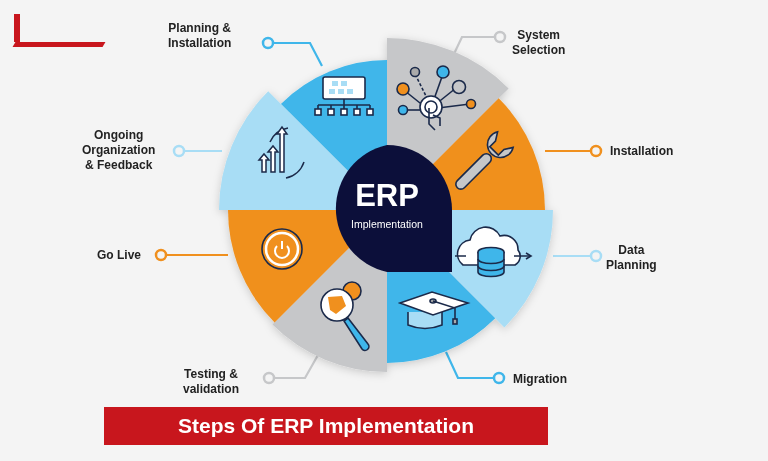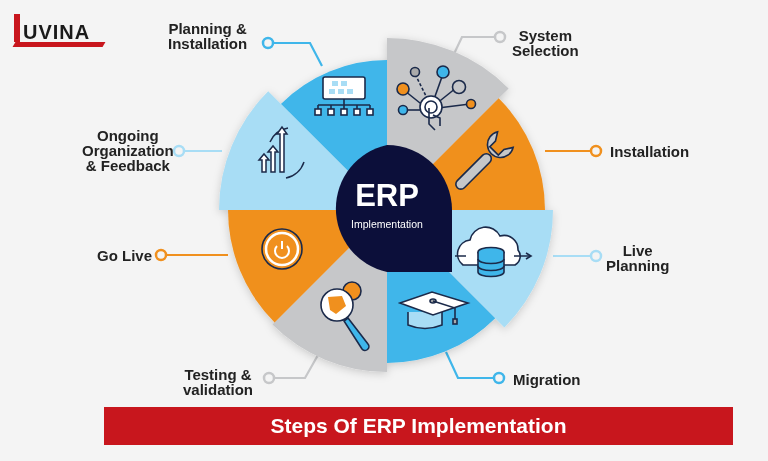--- a/index.html
+++ b/index.html
@@ -2,30 +2,29 @@
 <html><head>
 <meta charset="utf-8">
 <style>
   html,body{margin:0;padding:0;}
   body{width:768px;height:461px;background:#f4f4f4;position:relative;overflow:hidden;font-family:"Liberation Sans","DejaVu Sans",sans-serif;}
   .logo{position:absolute;left:14px;top:10px;width:90px;height:36px;}
   .logo .bar-v{position:absolute;left:0;top:4px;width:6px;height:28px;background:#c8161d;}
   .logo .bar-h{position:absolute;left:0;top:32px;width:90px;height:5px;background:#c8161d;transform:skewX(-30deg);transform-origin:left;}
   .logo .txt{position:absolute;left:9px;top:11px;font-weight:bold;font-size:20px;letter-spacing:1px;color:#1a1a1a;}
   .wheel{position:absolute;left:0;top:0;}
-  .label{position:absolute;font-weight:bold;font-size:15px;line-height:15px;color:#222;text-align:center;white-space:nowrap;}
-  .banner{position:absolute;left:104px;top:407px;width:629px;height:38px;background:#c8161d;color:#fff;font-weight:bold;font-size:21px;display:flex;align-items:center;justify-content:center;}
+  .label{position:absolute;font-weight:bold;font-size:12px;line-height:15px;color:#222;text-align:center;white-space:nowrap;}
+  .banner{position:absolute;left:104px;top:407px;width:444px;height:38px;background:#c8161d;color:#fff;font-weight:bold;font-size:21px;display:flex;align-items:center;justify-content:center;}
 </style>
 </head>
 <body>
 
 <div class="logo">
   <div class="bar-v"></div>
   <div class="bar-h"></div>
-  <div class="txt">UVINA</div>
 </div>
 
 <svg class="wheel" width="768" height="461" viewBox="0 0 768 461">
   <defs>
     <filter id="sh" x="-20%" y="-20%" width="140%" height="140%">
       <feDropShadow dx="0" dy="2" stdDeviation="4" flood-color="#000" flood-opacity="0.18"></feDropShadow>
     </filter>
   </defs>
 
   <g fill="none" stroke-width="2.2">
@@ -158,21 +157,21 @@
   <div>Installation</div>
 </div>
 <div class="label" style="left:512px;top:28px;">
   <div>System</div>
   <div>Selection</div>
 </div>
 <div class="label" style="left:610px;top:144px;">
   <div>Installation</div>
 </div>
 <div class="label" style="left:606px;top:243px;">
-  <div>Live</div>
+  <div>Data</div>
   <div>Planning</div>
 </div>
 <div class="label" style="left:513px;top:372px;">
   <div>Migration</div>
 </div>
 <div class="label" style="left:183px;top:367px;">
   <div>Testing &amp;</div>
   <div>validation</div>
 </div>
 <div class="label" style="left:97px;top:248px;">

